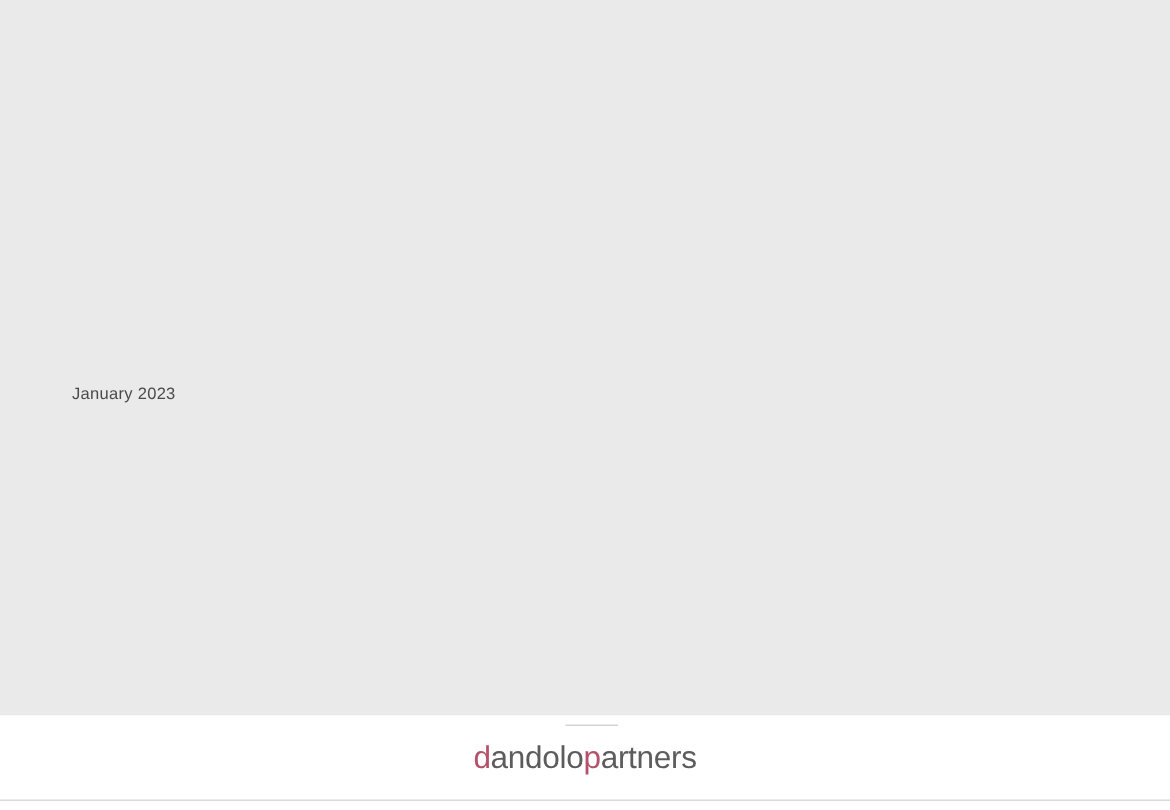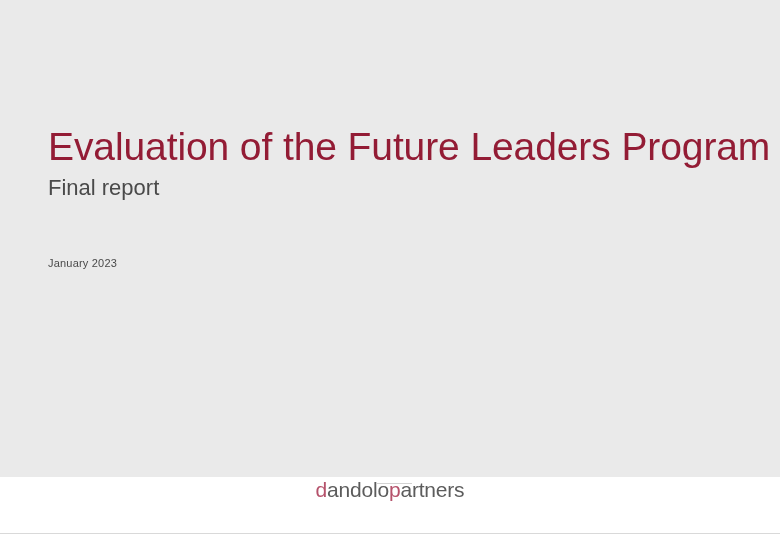--- a/index.html
+++ b/index.html
@@ -86,21 +86,21 @@
     left: 377px;
     top: 6px;
     width: 35px;
     height: 1px;
     background: #d3d3d3;
   }
 
   .footer-logo {
     position: absolute;
     left: 0;
-    top: 0;
+    top: 16px;
     width: 780px;
     text-align: center;
     font-family: "Liberation Sans", sans-serif;
     font-size: 21px;
     font-weight: normal;
     line-height: 26px;
     letter-spacing: -0.2px;
     white-space: nowrap;
   }
 
@@ -117,24 +117,20 @@
     background: #d9d9d9;
   }
 </style>
 </head>
 <body>
 
 <div class="slide">
 
   <div class="slide-canvas"></div>
 
-  <div class="title-block">
-    <h1 class="slide-title">Evaluation of the Future Leaders Program</h1>
-    <p class="slide-subtitle">Final report</p>
-  </div>
 
   <div class="slide-date">January 2023</div>
 
   <div class="footer">
     <div class="footer-divider"></div>
     <div class="footer-logo">
       <span class="logo-accent">d</span><span class="logo-plain">andolo</span><span class="logo-accent">p</span><span class="logo-plain">artners</span>
     </div>
   </div>
 

